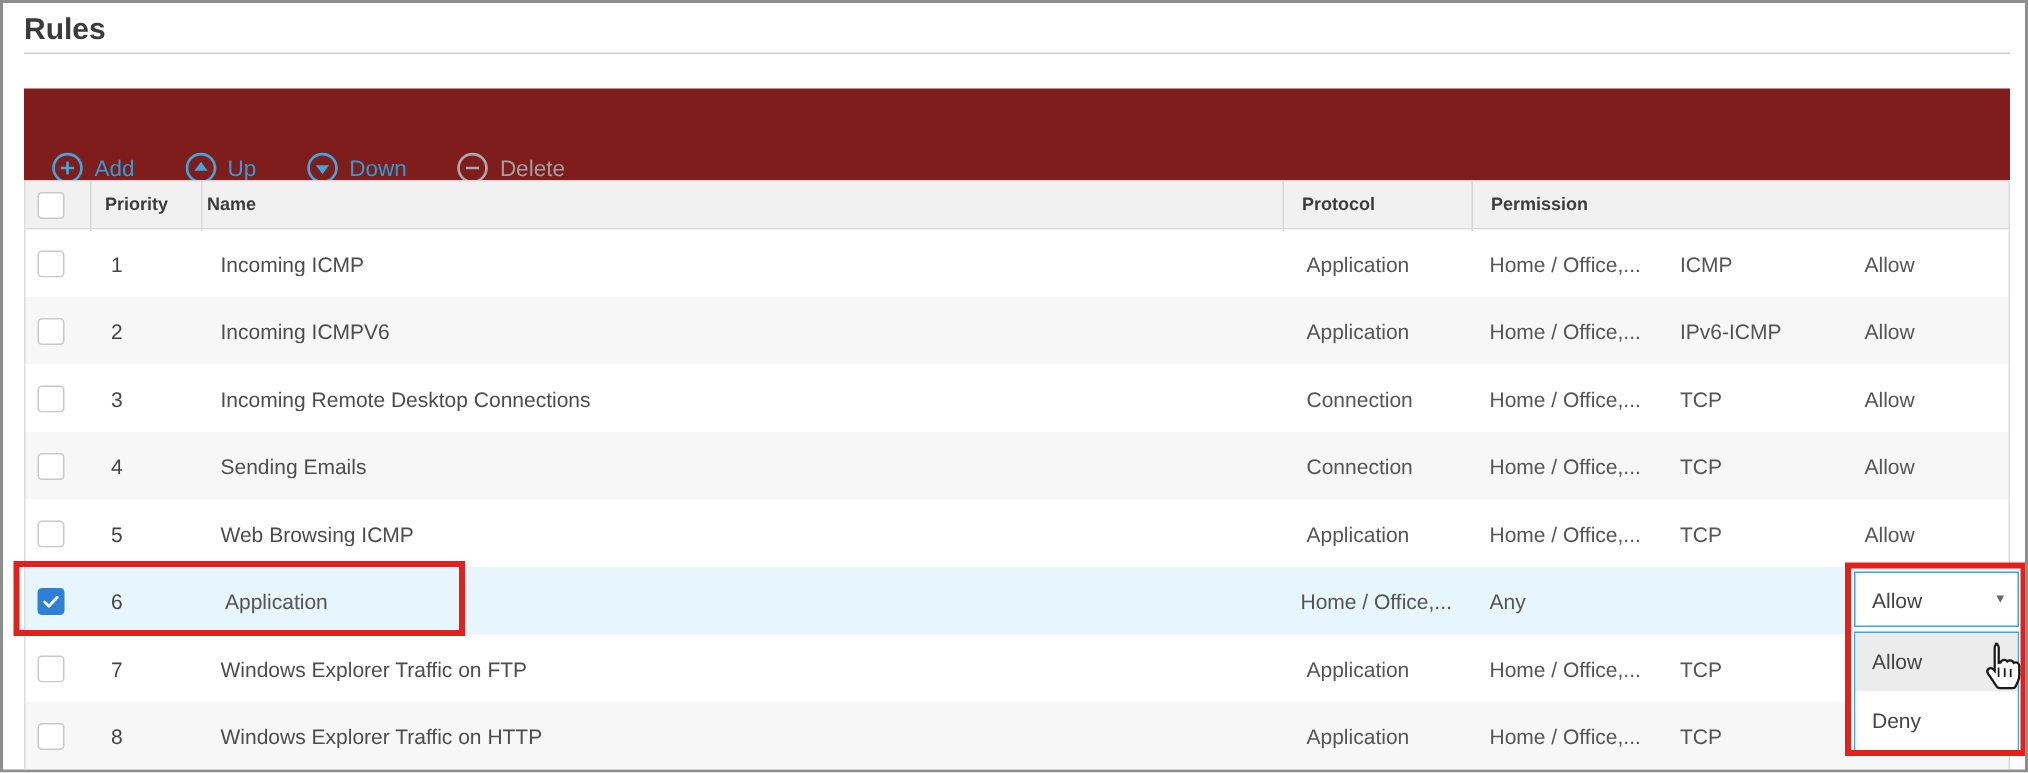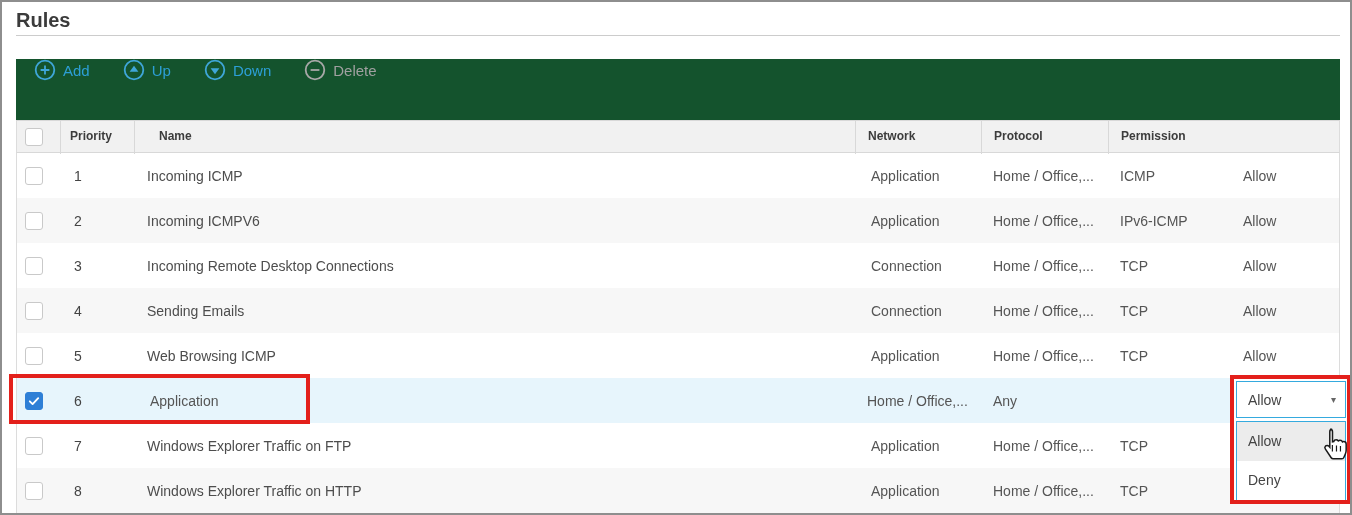--- a/index.html
+++ b/index.html
@@ -27,23 +27,23 @@
     left: 14px; right: 10px; top: 33px;
     height: 1px;
     background: #cccccc;
   }
 
   
   .toolbar {
     position: absolute;
     left: 14px; top: 57px;
     width: 1324px; height: 64px;
-    background: #14532d;
+    background: #7f1d1d;
     display: flex;
-    align-items: flex-start;
+    align-items: flex-end;
     padding-left: 18px;
     gap: 33px;
   }
   .tbtn {
     display: flex;
     align-items: center;
     gap: 7px;
     background: none;
     border: none;
     font-family: inherit;
@@ -79,21 +79,21 @@
     font-weight: bold;
     color: #3c3c3c;
     height: 33px;
     line-height: 31px;
     border-left: 1px solid #d8d8d8;
     white-space: nowrap;
     overflow: hidden;
   }
   .th.col-cb { border-left: none; padding-left: 8px; }
   .th.col-priority { padding-left: 9px; }
-  .th.col-name { padding-left: 24px; }
+  .th.col-name { padding-left: 3px; }
   .th.col-ruletype { padding-left: 14px; }
   .th.col-network { padding-left: 12px; }
   .th.col-protocol { padding-left: 12px; }
   .th.col-permission { padding-left: 12px; }
 
   .trow {
     height: 45px;
     background: #ffffff;
     border-left: 1px solid #dcdcdc;
     border-right: 1px solid #dcdcdc;
@@ -234,21 +234,20 @@
         </span>
       <span>Delete</span>
     </button>
   </div>
 
   <div class="rules-table">
     <div class="thead">
       <div class="th col-cb"><span class="cb"></span></div>
       <div class="th col-priority">Priority</div>
       <div class="th col-name">Name</div>
-      <div class="th col-network">Network</div>
       <div class="th col-protocol">Protocol</div>
       <div class="th col-permission">Permission</div>
     </div>
     <div id="tbody">
         <div class="trow">
           <div class="td cell-cb"><span class="cb"></span></div>
           <div class="td cell-priority">1</div>
           <div class="td cell-name">Incoming ICMP</div>
           <div class="td cell-ruletype">Application</div>
           <div class="td cell-network">Home / Office,...</div>

